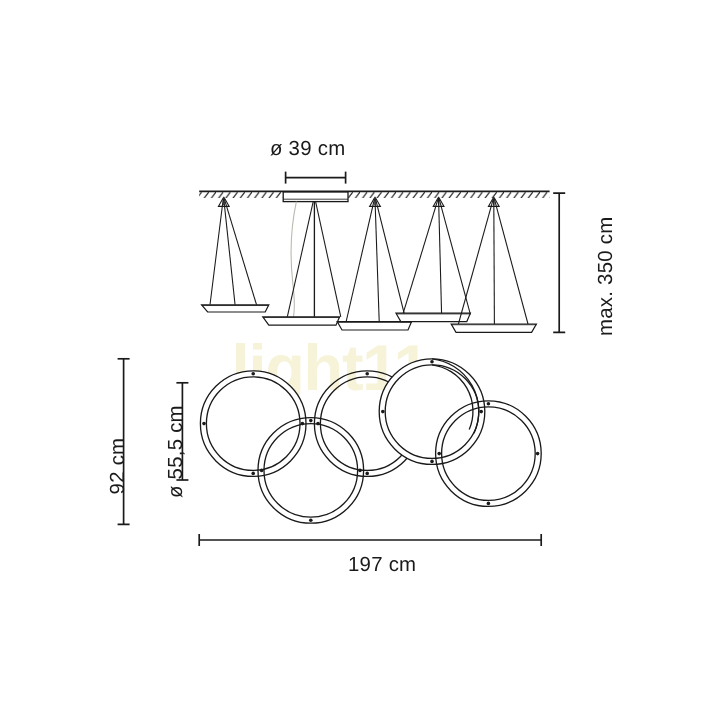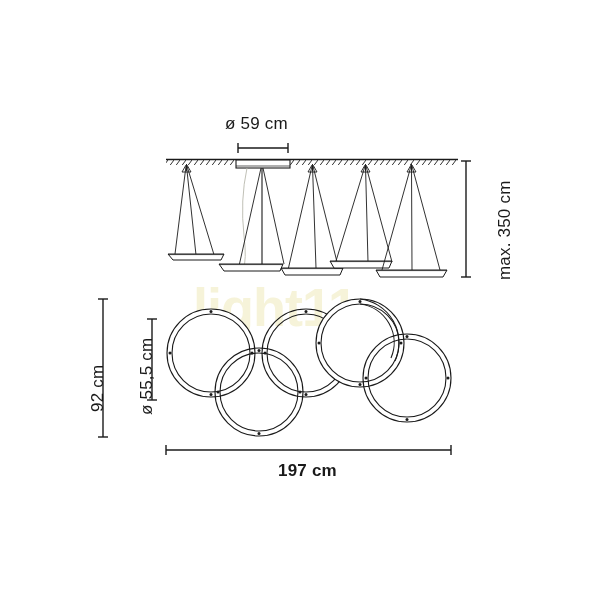--- a/index.html
+++ b/index.html
@@ -199,23 +199,23 @@
     </g>
 
     <g>
       <line x1="166" y1="450" x2="451" y2="450" stroke="#1a1a1a" stroke-width="1.4"></line>
       <line x1="166" y1="445" x2="166" y2="455" stroke="#1a1a1a" stroke-width="1.4"></line>
       <line x1="451" y1="445" x2="451" y2="455" stroke="#1a1a1a" stroke-width="1.4"></line>
     </g>
 
   </svg>
 
-  <div class="dim-label" style="left:225px; top:114px;">ø 59 cm</div>
+  <div class="dim-label" style="left:225px; top:114px;">ø 39 cm</div>
 
   <div class="dim-label rot90ccw" style="left:495px; top:280px;">max. 350 cm</div>
 
   <div class="dim-label rot90ccw" style="left:88px; top:412px;">92 cm</div>
 
   <div class="dim-label rot90ccw" style="left:137px; top:415px;">ø 55,5 cm</div>
 
-  <div class="dim-label" style="left:278px; top:461px;font-weight:bold;">197 cm</div>
+  <div class="dim-label" style="left:290px; top:461px;">197 cm</div>
 
 </div>
 
 </body></html>

